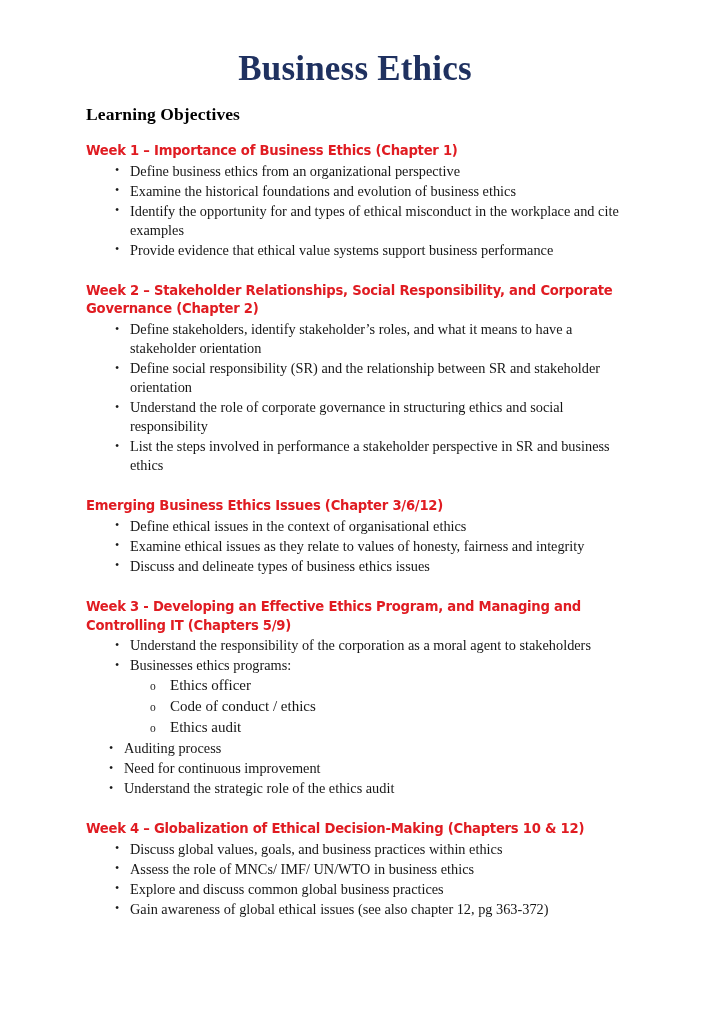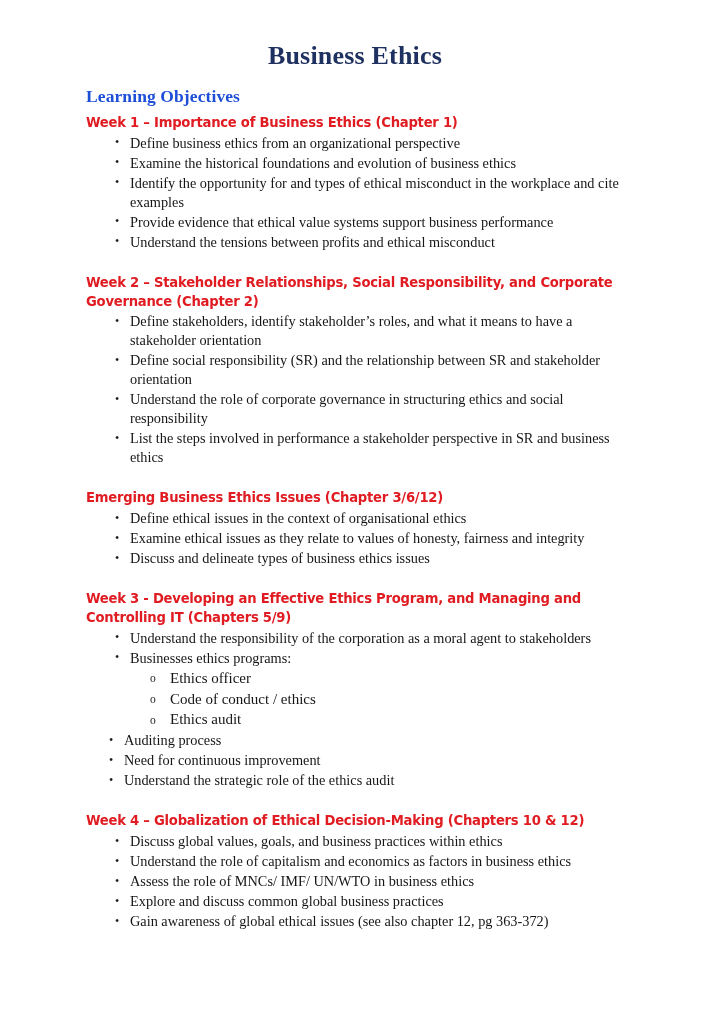--- a/index.html
+++ b/index.html
@@ -30,37 +30,37 @@
     position: absolute;
     left: 86px;
     top: 38px;
     width: 552px;
   }
 
   
   .doc-title {
     font-family: "Liberation Serif", "DejaVu Serif", serif;
     font-weight: bold;
-    font-size: 26px;
+    font-size: 35px;
     line-height: 1.08;
     color: #1F3160;
     text-align: center;
     letter-spacing: 0.2px;
-    margin: 4px 0 16px 0;
+    margin: 12px 0 16px 0;
     padding-right: 14px;
   }
 
   
   .section-heading {
     font-family: "Liberation Serif", "DejaVu Serif", serif;
     font-weight: bold;
     font-size: 17.5px;
     line-height: 1.15;
-    color: #1d4ed8;
-    margin: 0 0 8px 0;
+    color: #000000;
+    margin: 0 0 18px 0;
     letter-spacing: 0.1px;
   }
 
   
   .topic {
     margin: 0 0 0 0;
   }
   .topic + .topic {
     margin-top: 22px;
   }
@@ -149,21 +149,20 @@
 
     <h2 class="section-heading">Learning Objectives</h2>
 
     <div class="topic">
       <div class="topic-heading">Week 1 – Importance of Business Ethics (Chapter 1)</div>
       <ul class="bullets">
         <li>Define business ethics from an organizational perspective</li>
         <li>Examine the historical foundations and evolution of business ethics</li>
         <li>Identify the opportunity for and types of ethical misconduct in the workplace and cite examples</li>
         <li>Provide evidence that ethical value systems support business performance</li>
-        <li>Understand the tensions between profits and ethical misconduct</li>
       </ul>
     </div>
 
     <div class="topic">
       <div class="topic-heading">Week 2 – Stakeholder Relationships, Social Responsibility, and Corporate Governance (Chapter 2)</div>
       <ul class="bullets">
         <li>Define stakeholders, identify stakeholder’s roles, and what it means to have a stakeholder orientation</li>
         <li>Define social responsibility (SR) and the relationship between SR and stakeholder orientation</li>
         <li>Understand the role of corporate governance in structuring ethics and social responsibility</li>
         <li>List the steps involved in performance a stakeholder perspective in SR and business ethics</li>
@@ -194,21 +193,20 @@
         <li class="outdent">Auditing process</li>
         <li class="outdent">Need for continuous improvement</li>
         <li class="outdent">Understand the strategic role of the ethics audit</li>
       </ul>
     </div>
 
     <div class="topic">
       <div class="topic-heading">Week 4 – Globalization of Ethical Decision-Making (Chapters 10 &amp; 12)</div>
       <ul class="bullets">
         <li>Discuss global values, goals, and business practices within ethics</li>
-        <li>Understand the role of capitalism and economics as factors in business ethics</li>
         <li>Assess the role of MNCs/ IMF/ UN/WTO in business ethics</li>
         <li>Explore and discuss common global business practices</li>
         <li>Gain awareness of global ethical issues (see also chapter 12, pg 363-372)</li>
       </ul>
     </div>
 
   </div>
 </div>
 
 </body></html>

